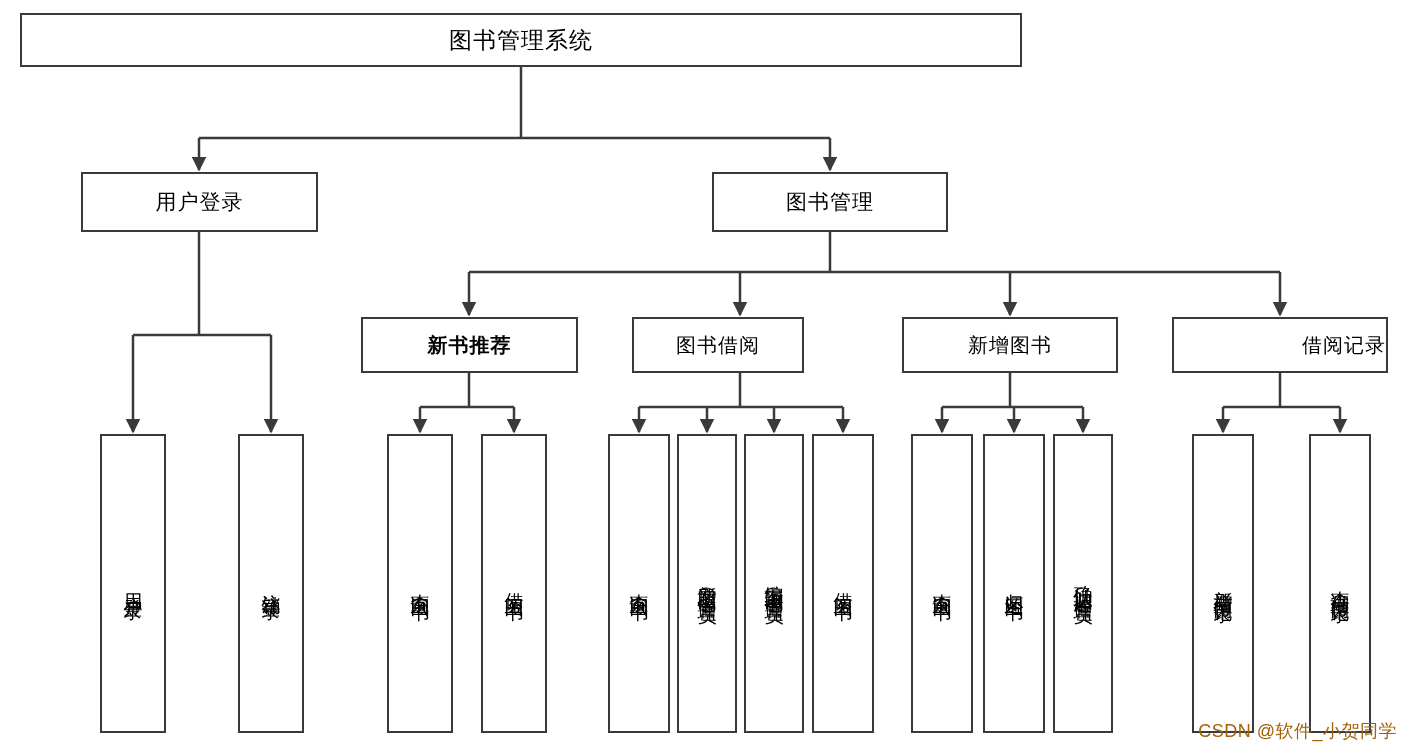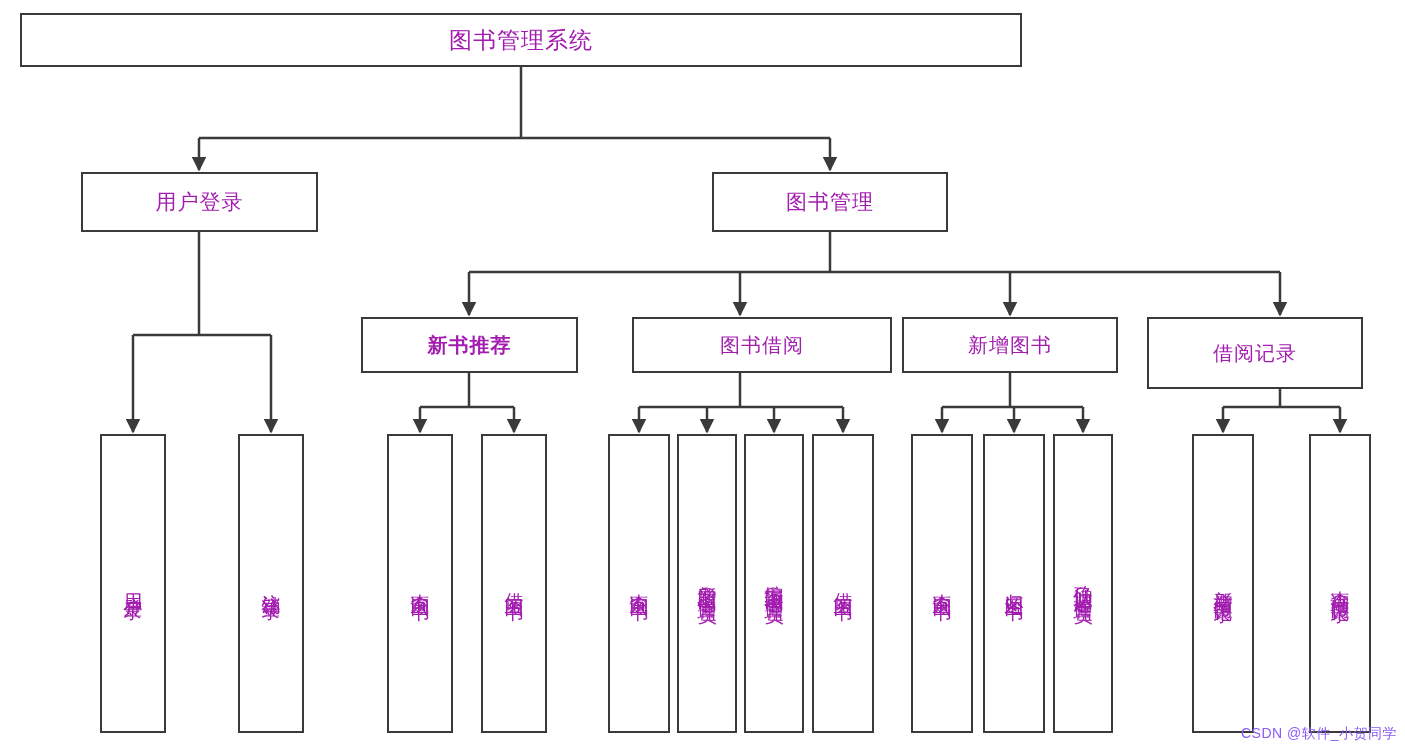--- a/index.html
+++ b/index.html
@@ -27,21 +27,21 @@
     pointer-events: none;
   }
   .node {
     position: absolute;
     box-sizing: border-box;
     border: 2.5px solid #3a3a3a;
     background: #ffffff;
     display: flex;
     align-items: center;
     justify-content: center;
-    color: #a21caf;
+    color: #000000;
     text-align: center;
     z-index: 2;
   }
   .node.root {
     font-size: 23px;
     letter-spacing: 1px;
   }
   .node.level2 {
     font-size: 21px;
     letter-spacing: 1px;
@@ -61,22 +61,22 @@
     text-orientation: upright;
     line-height: 1.16;
     letter-spacing: 3px;
     white-space: nowrap;
     display: block;
   }
   #watermark {
     position: absolute;
     right: 8px;
     bottom: 4px;
-    font-size: 14px;
-    color: #8b5cf6;
+    font-size: 18px;
+    color: #a16207;
     letter-spacing: 0.5px;
     z-index: 5;
     user-select: none;
     white-space: nowrap;
   }
 </style>
 </head>
 <body>
 
 <div id="canvas">
@@ -130,27 +130,27 @@
       </div>
       <div class="node level2" style="left: 81px; top: 172px; width: 237px; height: 60px;">
         <span>用户登录</span>
       </div>
       <div class="node level2" style="left: 712px; top: 172px; width: 236px; height: 60px; justify-content: center;">
         <span>图书管理</span>
       </div>
       <div class="node level3" style="left: 361px; top: 317px; width: 217px; height: 56px; font-weight: bold;">
         <span>新书推荐</span>
       </div>
-      <div class="node level3" style="left: 632px; top: 317px; width: 260px; height: 56px;">
+      <div class="node level3" style="left: 632px; top: 317px; width: 172px; height: 56px;">
         <span>图书借阅</span>
       </div>
       <div class="node level3" style="left: 902px; top: 317px; width: 216px; height: 56px;">
         <span>新增图书</span>
       </div>
-      <div class="node level3" style="left: 1147px; top: 317px; width: 216px; height: 72px;">
+      <div class="node level3" style="left: 1172px; top: 317px; width: 216px; height: 56px; justify-content: flex-end;">
         <span>借阅记录</span>
       </div>
       <div class="node leaf" style="left: 100px; top: 434px; width: 66px; height: 299px;">
         <span class="vtext">用户登录</span>
       </div>
       <div class="node leaf" style="left: 238px; top: 434px; width: 66px; height: 299px;">
         <span class="vtext">注销登录</span>
       </div>
       <div class="node leaf" style="left: 387px; top: 434px; width: 66px; height: 299px;">
         <span class="vtext">查询图书</span>

